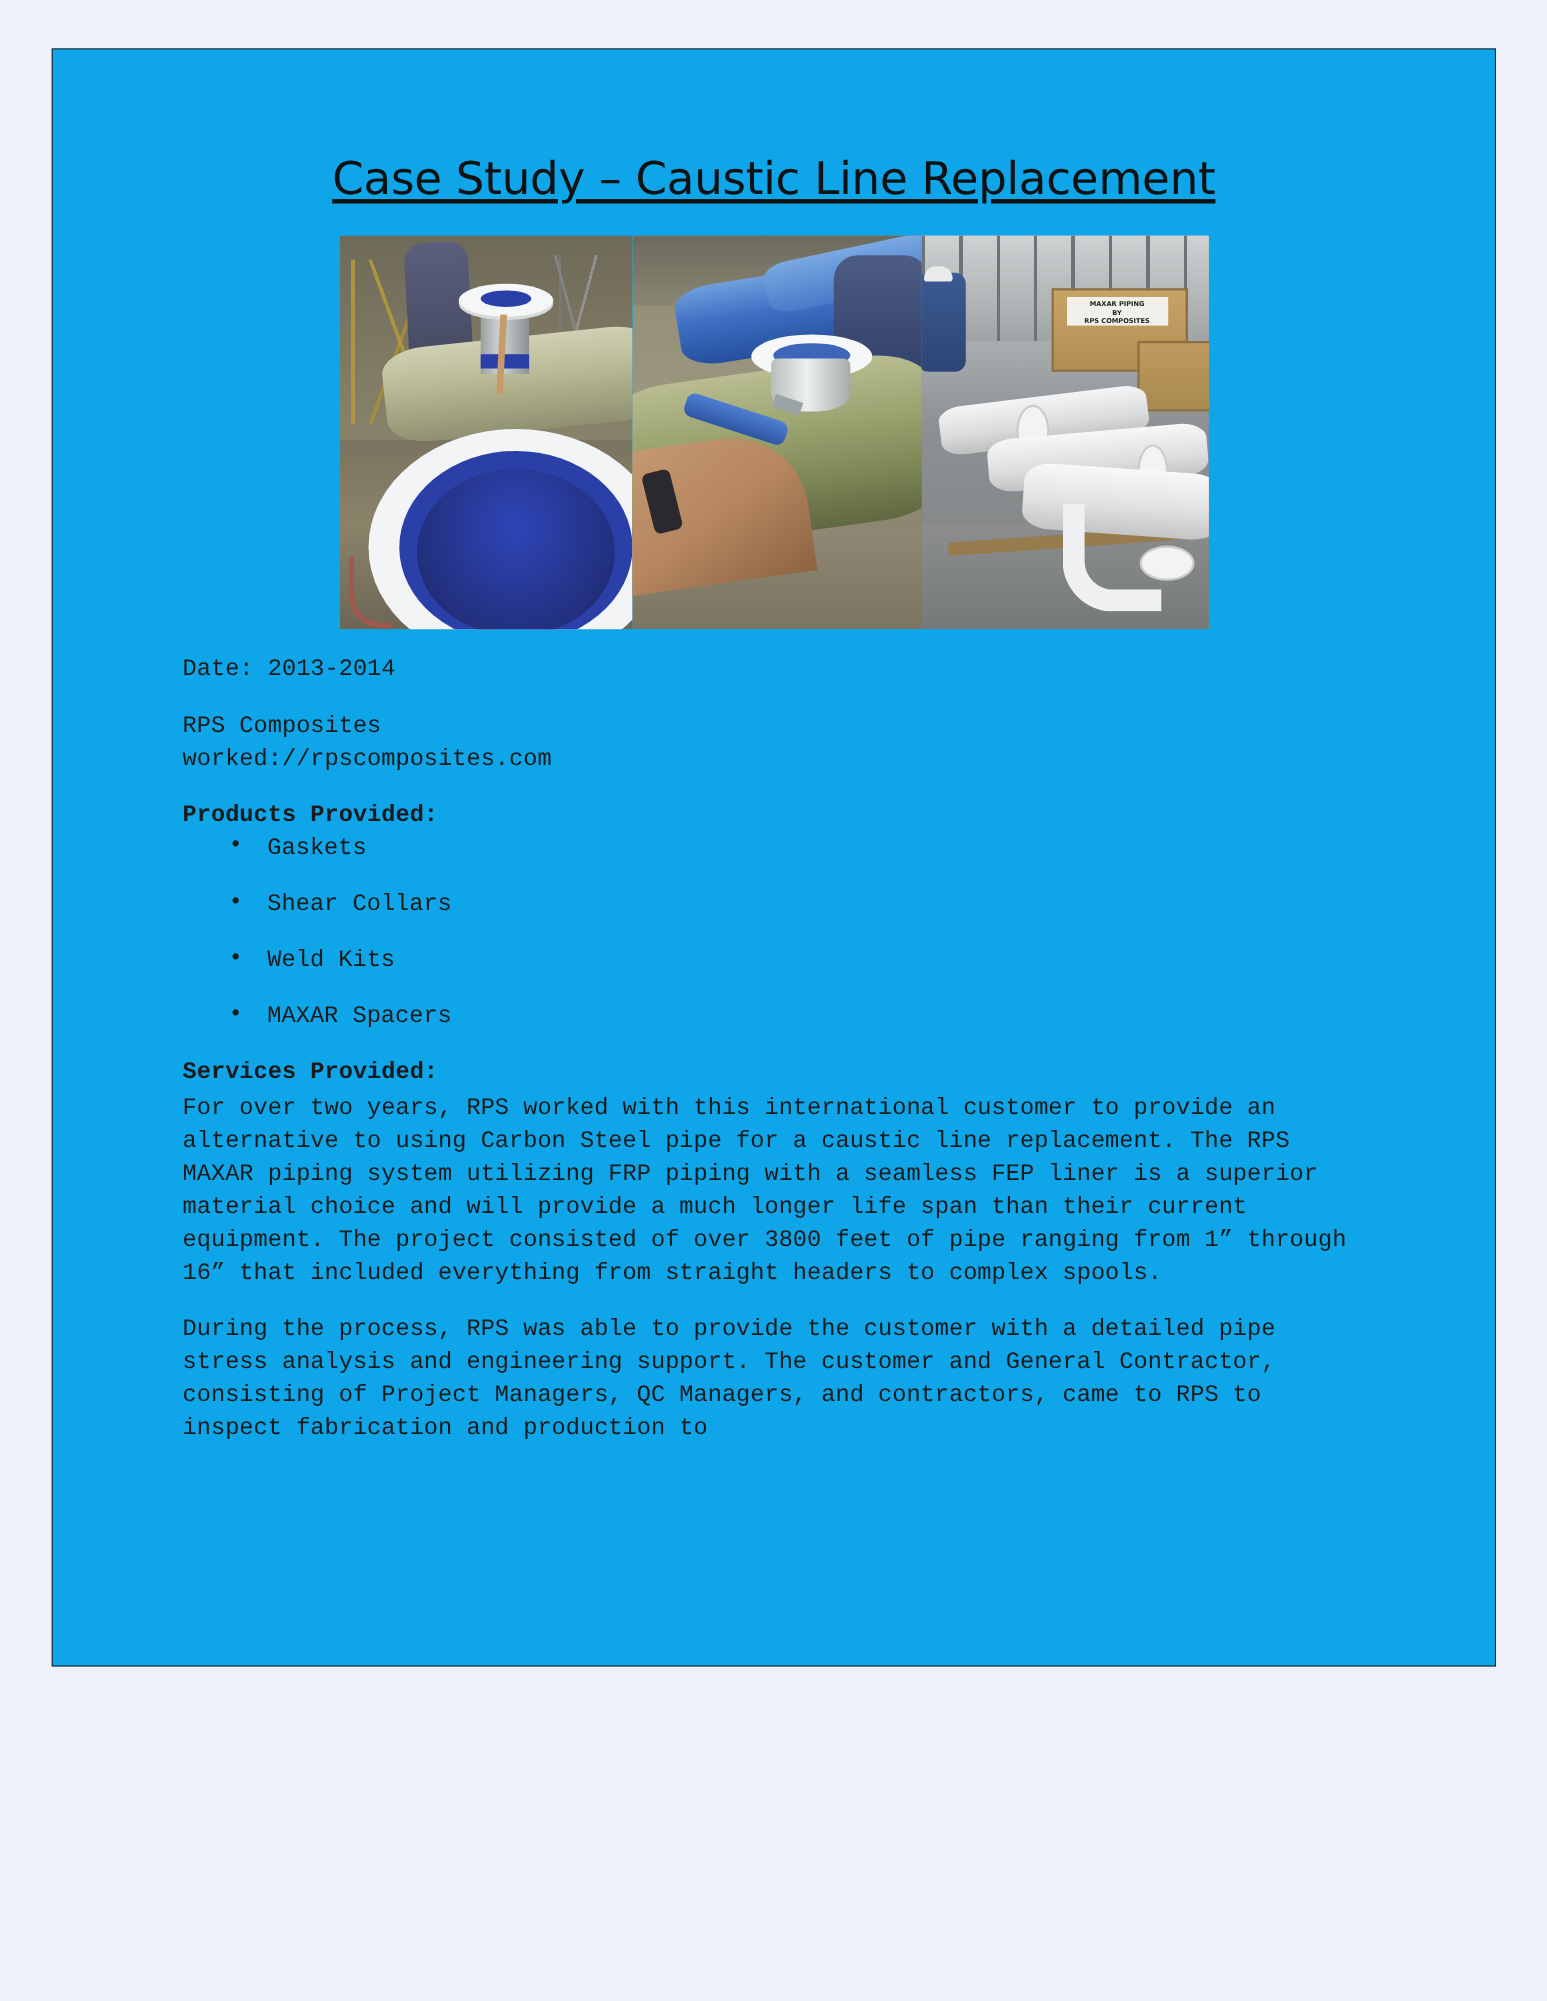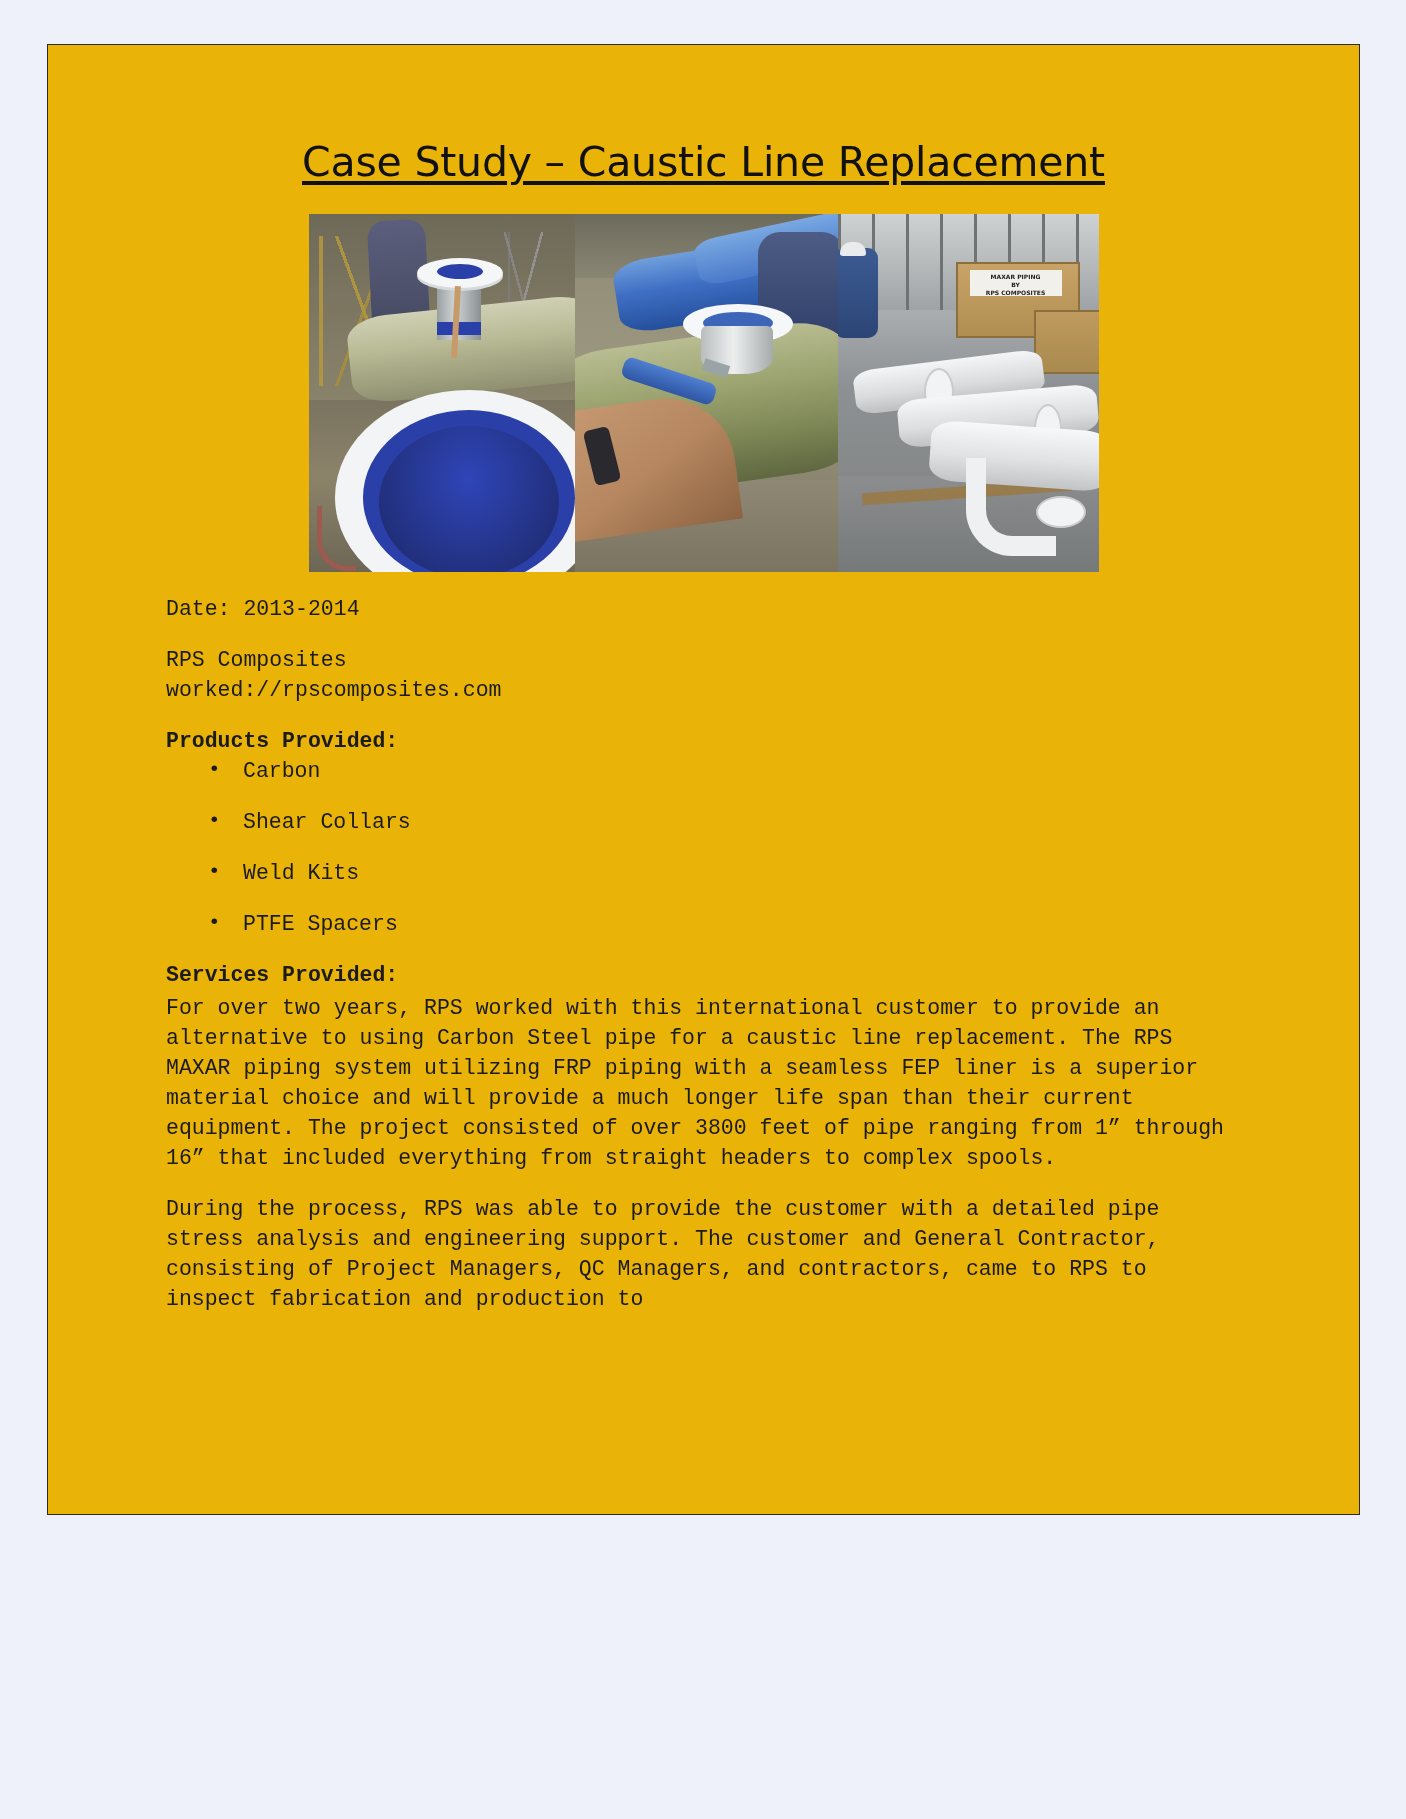--- a/index.html
+++ b/index.html
@@ -13,21 +13,21 @@
     font-family: "DejaVu Sans", sans-serif;
     color: #1a1a1a;
     overflow: hidden;
   }
   .page {
     position: absolute;
     left: 47px;
     top: 44px;
     width: 1313px;
     height: 1471px;
-    background: #eab308;
+    background: #0ea5e9;
     border: 1px solid #2b2b2b;
     box-sizing: border-box;
   }
   .page-inner {
     padding: 0 0 0 0;
     height: 100%;
     position: relative;
   }
   .doc-title {
     text-align: center;
@@ -399,24 +399,24 @@
 
       <p class="meta">Date: 2013-2014</p>
 
       <div class="fab-block">
         <p class="para" style="margin-bottom:0">RPS Composites</p>
         <p class="para" style="margin-bottom:0">worked://rpscomposites.com</p>
       </div>
 
       <p class="head sec-head">Products Provided:</p>
       <ul class="bullets">
-        <li>Carbon</li>
+        <li>Gaskets</li>
         <li>Shear Collars</li>
         <li>Weld Kits</li>
-        <li>PTFE Spacers</li>
+        <li>MAXAR Spacers</li>
       </ul>
 
       <p class="head sec-head">Services Provided:</p>
 
       <div class="spacer-sm"></div>
 
       <p class="para">For over two years, RPS worked with this international customer to provide an alternative to using Carbon Steel pipe for a caustic line replacement. The RPS MAXAR piping system utilizing FRP piping with a seamless FEP liner is a superior material choice and will provide a much longer life span than their current equipment. The project consisted of over 3800 feet of pipe ranging from 1” through 16” that included everything from straight headers to complex spools.</p>
       <p class="para">During the process, RPS was able to provide the customer with a detailed pipe stress analysis and engineering support. The customer and General Contractor, consisting of Project Managers, QC Managers, and contractors, came to RPS to inspect fabrication and production to</p>
 
     </div>

